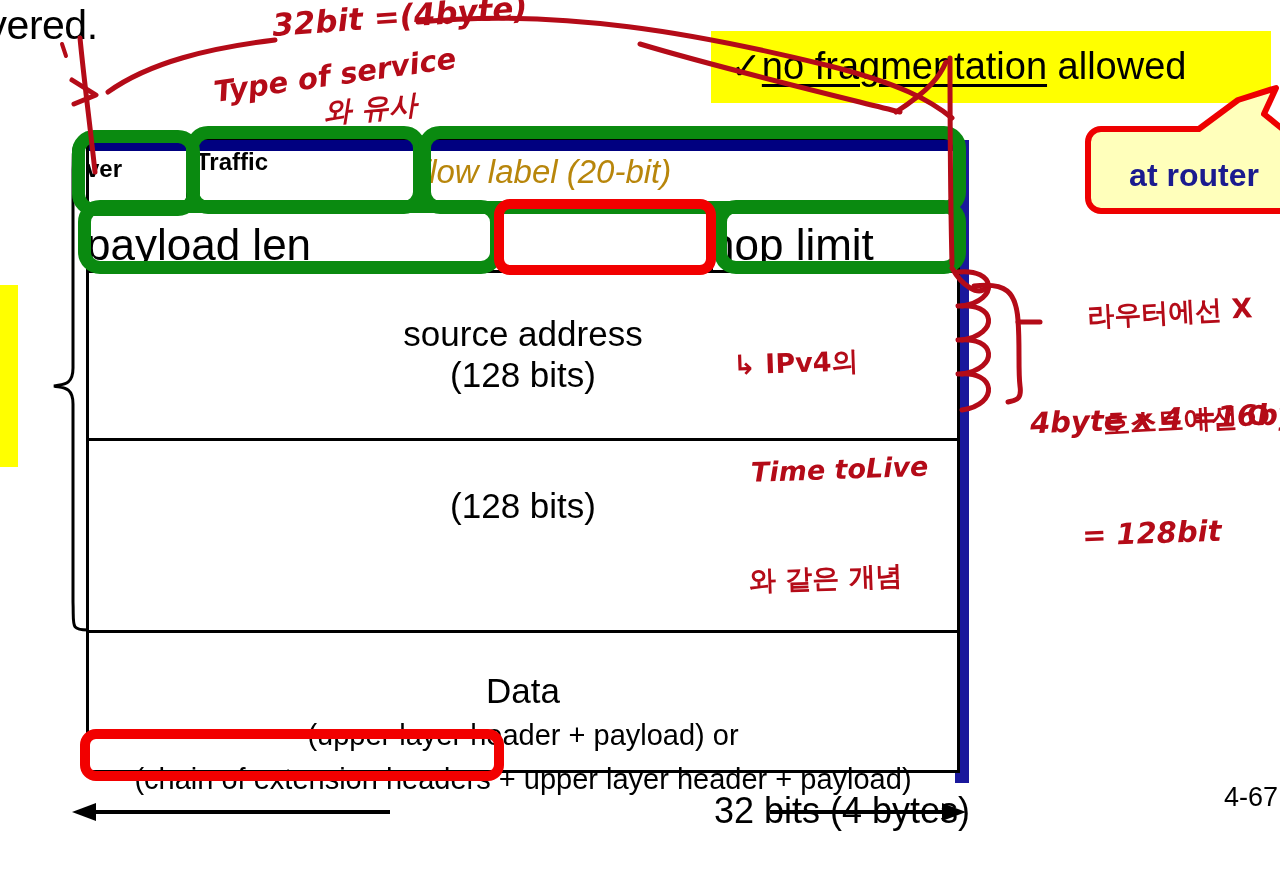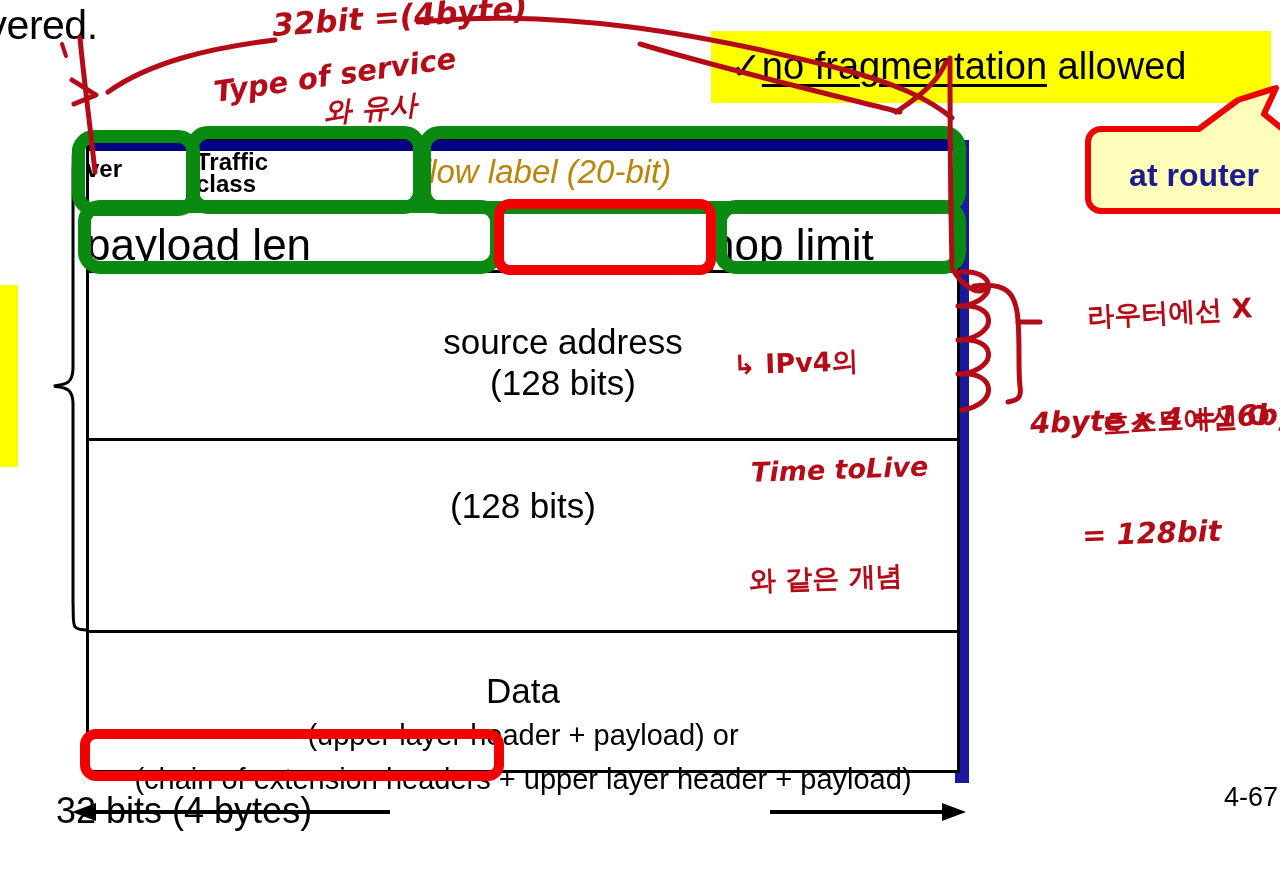--- a/index.html
+++ b/index.html
@@ -271,40 +271,39 @@
       <div class="navybar"></div>
     </div>
     <div class="vsep" style="left:100px; top:0; height:74px;"></div>
     <div class="vsep" style="left:334px; top:0; height:74px;"></div>
 
     <div class="cell-text hdr-small" style="left:0; top:21px; width:100px;">
       <span>ver</span>
     </div>
     <div class="cell-text hdr-small" style="left:100px; top:14px; width:234px;padding-left:10px;">
       <div>Traffic</div>
-      <div>class</div>
     </div>
     <div class="cell-text hdr-flow" style="left:334px; top:16px; width:540px;">
       <span>flow label (20-bit)</span>
     </div>
 
     <div class="row" style="top:74px; height:62px;">
     </div>
     <div class="vsep" style="left:414px; top:74px; height:62px;"></div>
     <div class="vsep" style="left:624px; top:74px; height:62px;"></div>
 
     <div class="cell-text hdr-mid" style="left:0; top:83px; width:414px;">
       <span>payload len</span>
     </div>
     <div class="cell-text hdr-mid" style="left:624px; top:83px; width:250px;">
       <span>hop limit</span>
     </div>
 
     <div class="row" style="top:136px; height:168px;"></div>
-    <div class="cell-text addr-text" style="top:184px;margin-left:40px;">
+    <div class="cell-text addr-text" style="top:176px;">
       <div>source address</div>
       <div>(128 bits)</div>
     </div>
 
     <div class="row" style="top:304px; height:192px;"></div>
     <div class="cell-text addr-text" style="top:348px;">
       <div>(128 bits)</div>
     </div>
 
     <div class="row" style="top:496px; height:140px;"></div>
@@ -318,21 +317,21 @@
   <svg style="position:absolute;left:48px;top:140px;width:46px;height:500px;">
     <path d="M40 2 C22 2 26 6 25 30 L25 228 C25 246 14 244 6 246 C14 248 25 246 25 264 L25 462 C26 486 22 490 40 490" fill="none" stroke="#000000" stroke-width="3"></path>
   </svg>
 
   <svg style="position:absolute;left:70px;top:790px;width:900px;height:44px;">
     <line x1="14" y1="22" x2="320" y2="22" stroke="#000" stroke-width="4"></line>
     <polygon points="2,22 26,13 26,31" fill="#000"></polygon>
     <line x1="700" y1="22" x2="884" y2="22" stroke="#000" stroke-width="4"></line>
     <polygon points="896,22 872,13 872,31" fill="#000"></polygon>
   </svg>
-  <div style="position:absolute;left:56px;top:790px;width:900px;text-align:left;font-size:36px;color:#000;font-family:'Liberation Sans',sans-serif;">32 bits (4 bytes)</div>
+  <div style="position:absolute;left:70px;top:790px;width:900px;text-align:right;font-size:36px;color:#000;font-family:'Liberation Sans',sans-serif;">32 bits (4 bytes)</div>
 
   <div class="oval-green" style="left:72px; top:130px; width:128px; height:86px;"></div>
   <div class="oval-green" style="left:186px; top:126px; width:240px; height:88px;"></div>
   <div class="oval-green" style="left:418px; top:126px; width:548px; height:88px;"></div>
   <div class="oval-green" style="left:78px; top:200px; width:425px; height:74px;"></div>
   <div class="oval-green" style="left:714px; top:200px; width:252px; height:74px;"></div>
 
   <div class="oval-red" style="left:494px; top:199px; width:222px; height:76px;"></div>
   <div class="oval-red" style="left:80px; top:729px; width:424px; height:52px;"></div>
 

